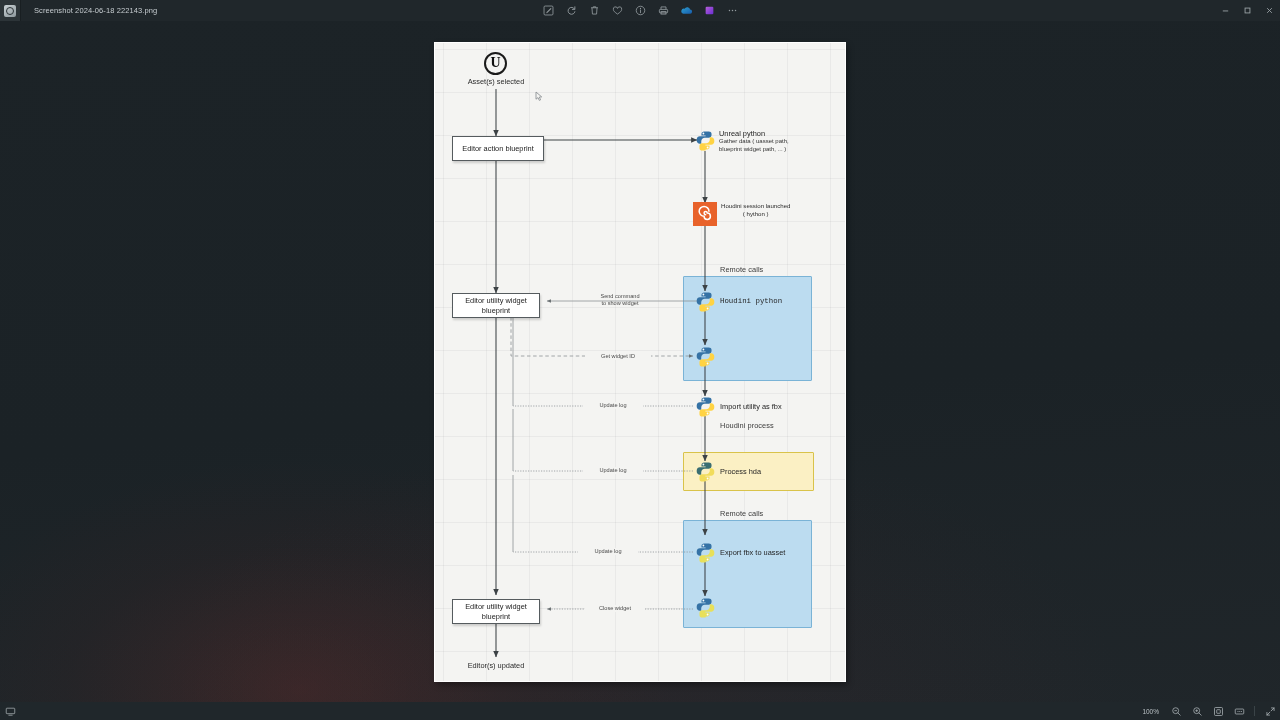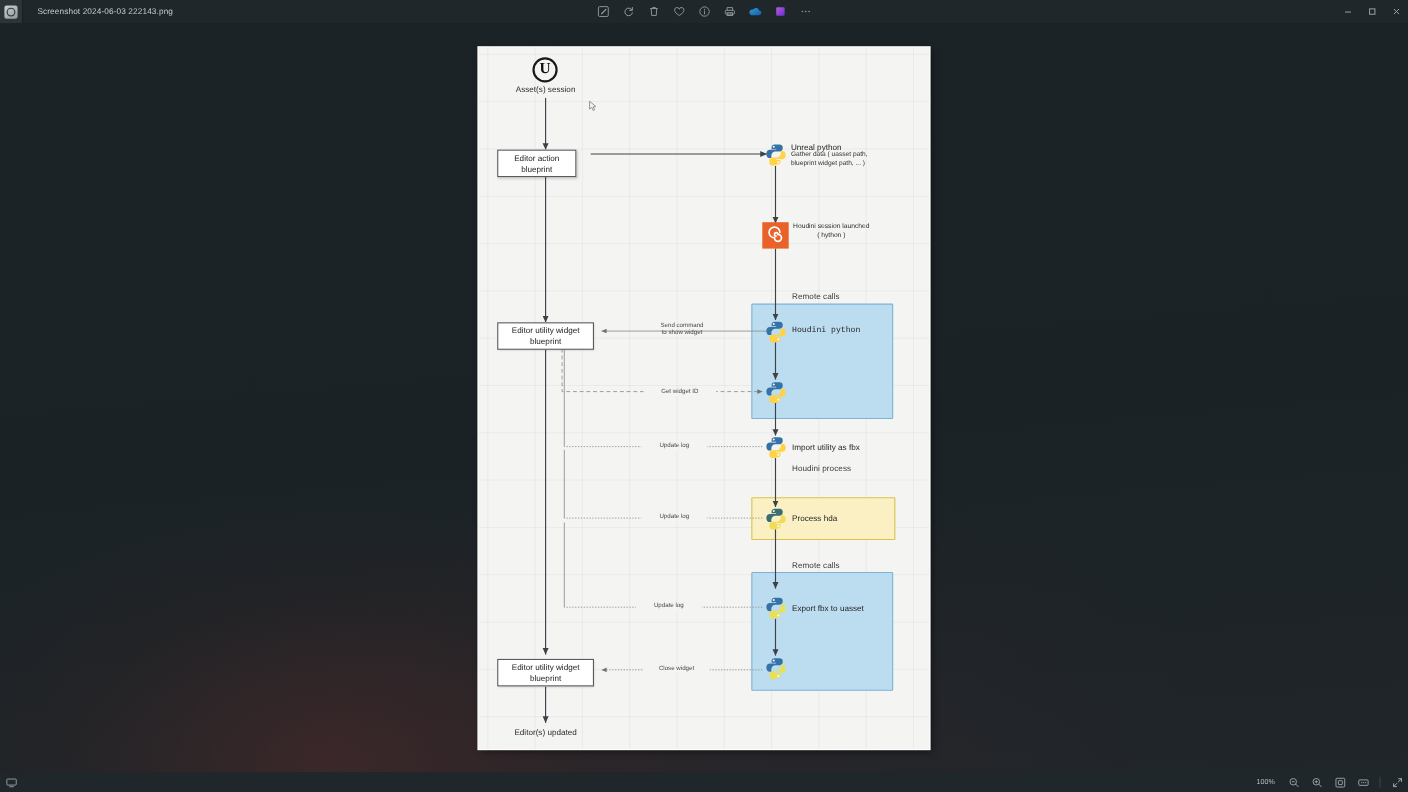--- a/index.html
+++ b/index.html
@@ -146,21 +146,21 @@
 </style>
 </head>
 <body>
 
 <div id="app">
 
   <div class="titlebar">
     <div class="tb-appbtn">
       <div class="photos-icon"></div>
     </div>
-    <div class="tb-title">Screenshot 2024-06-03 222143.png</div>
+    <div class="tb-title">Screenshot 2024-06-18 222143.png</div>
 
     <div class="tb-tools">
       <div class="ticon" title="Edit">
         <svg width="11" height="11" viewBox="0 0 16 16" fill="none" stroke="currentColor" stroke-width="1.2">
           <rect x="1.5" y="1.5" width="13" height="13" rx="1.6"></rect>
           <path d="M11.2 4.2 L5.4 10 L4.6 12 L6.6 11.2 L12.4 5.4 Z" fill="currentColor" stroke="none"></path>
         </svg>
       </div>
       <div class="ticon" title="Rotate">
         <svg width="11" height="11" viewBox="0 0 16 16" fill="none" stroke="currentColor" stroke-width="1.3">
@@ -309,29 +309,29 @@
         </g>
       </svg>
 
       <div class="region-label" style="left:285px; top:222px;">Remote calls</div>
       <div class="region-label" style="left:285px; top:378px;">Houdini process</div>
       <div class="region-label" style="left:285px; top:466px;">Remote calls</div>
 
       <div class="ue-logo" style="left:49px; top:9px;">
         <span>U</span>
       </div>
-      <div class="caption" style="left:11px; top:34px; width:100px;">Asset(s) session</div>
+      <div class="caption" style="left:11px; top:34px; width:100px;">Asset(s) selected</div>
 
       <div class="cursor-arrow" style="left:100px; top:48px;">
         <svg width="8" height="11" viewBox="0 0 8 11" fill="none" stroke="#8d9295" stroke-width="0.9">
           <path d="M1 1 L1 8.2 L3 6.6 L4.3 9.4 L5.6 8.8 L4.3 6.1 L6.7 5.9 Z"></path>
         </svg>
       </div>
 
-      <div class="nodebox" style="left:17px; top:93px; width:72px; height:25px;">Editor action blueprint</div>
+      <div class="nodebox" style="left:17px; top:93px; width:92px; height:25px;">Editor action blueprint</div>
 
       <div class="py-icon" style="left:260px; top:87px;">
         <svg width="21" height="21" viewBox="0 0 24 24">
           <path d="M11.9 1.6c-2.6 0-4.5.6-4.5 2.6v2.2h4.7v.7H5.6c-2 0-3.7 1.2-3.7 4.2s1.6 4.3 3.6 4.3h1.6v-2.6c0-2.2 1.9-4.1 4.1-4.1h4.5c1.8 0 3.2-1.4 3.2-3.1V4.2c0-1.7-1.4-2.6-3.2-2.6h-3.8Z" fill="#3572A5"></path>
           <circle cx="9.6" cy="4" r="1.05" fill="#fff"></circle>
           <path d="M12.1 22.4c2.6 0 4.5-.6 4.5-2.6v-2.2h-4.7v-.7h6.5c2 0 3.7-1.2 3.7-4.2s-1.6-4.3-3.6-4.3h-1.6v2.6c0 2.2-1.9 4.1-4.1 4.1H8.3c-1.8 0-3.2 1.4-3.2 3.1v2.6c0 1.7 1.4 2.6 3.2 2.6h3.8Z" fill="#FFD343"></path>
           <circle cx="14.4" cy="20" r="1.05" fill="#fff"></circle>
         </svg>
       </div>
       <div class="node-label" style="left:284px; top:86px;">Unreal python</div>

